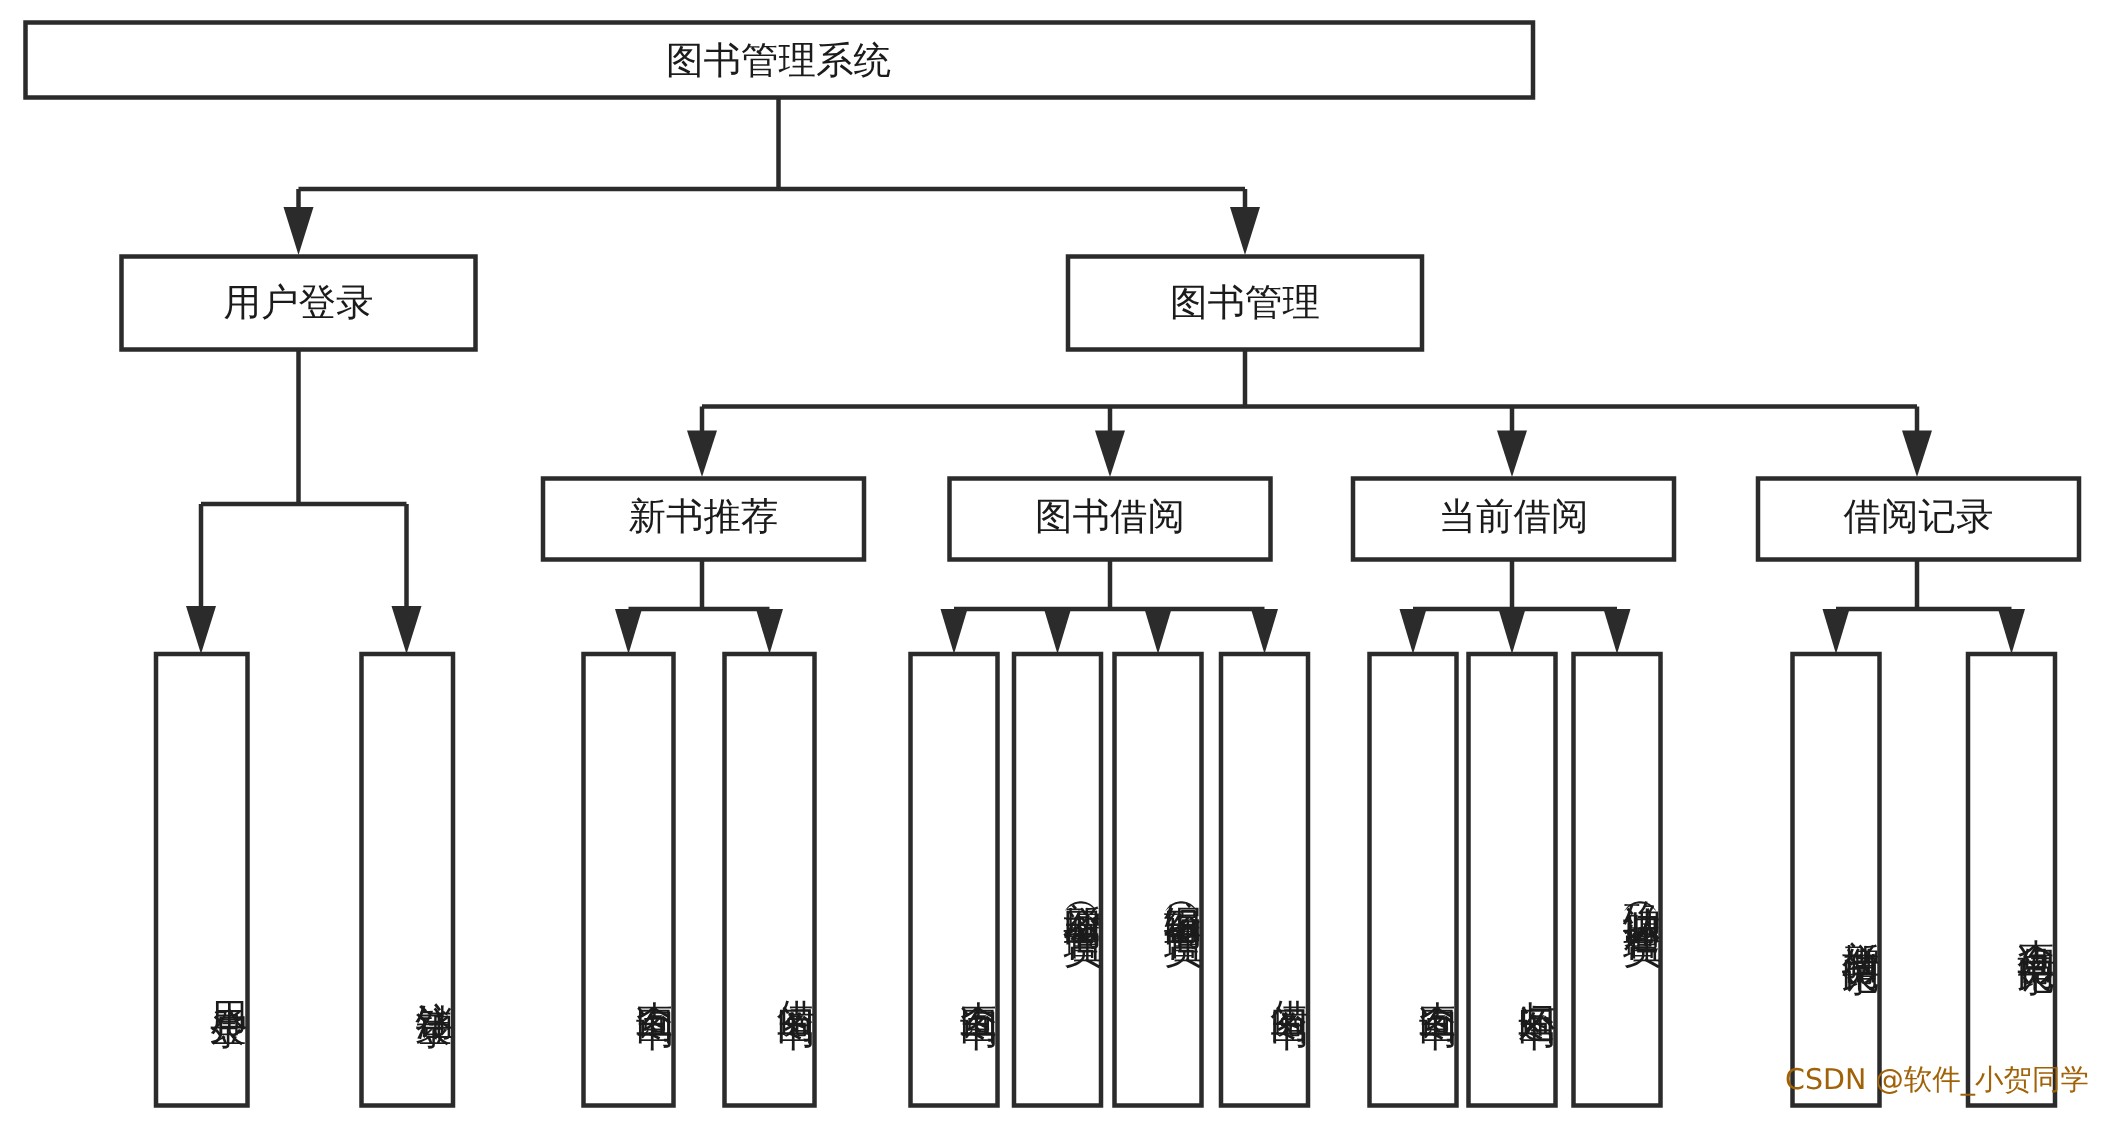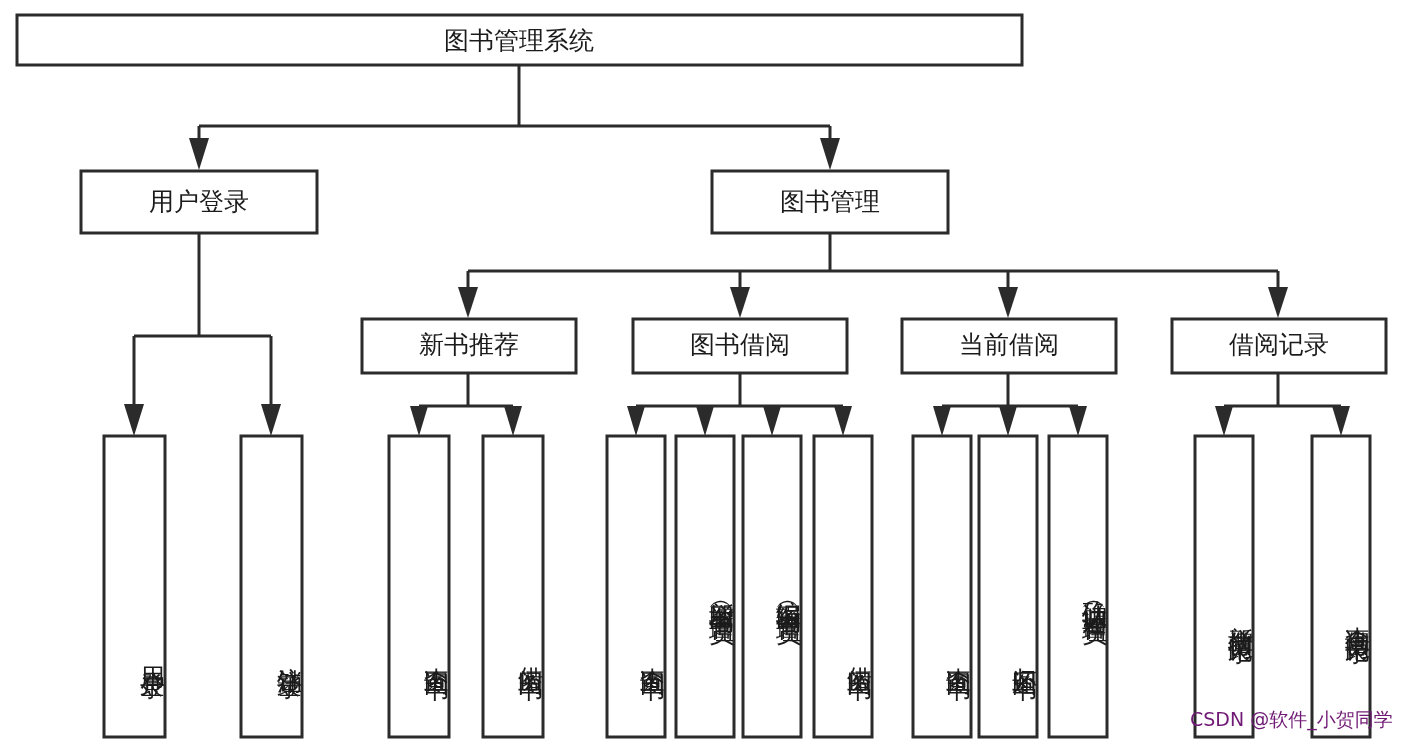--- a/index.html
+++ b/index.html
@@ -59,21 +59,21 @@
     display: flex;
     align-items: flex-start;
     justify-content: center;
     white-space: nowrap;
     pointer-events: none;
   }
   .watermark {
     position: absolute;
     font-family: "DejaVu Sans", "Liberation Sans", sans-serif;
     font-size: 19px;
-    color: #701a75;
+    color: #a16207;
     white-space: nowrap;
     left: 1190px;
     top: 707px;
   }
 </style>
 </head>
 <body>
 
 <div id="diagram-root">
 

